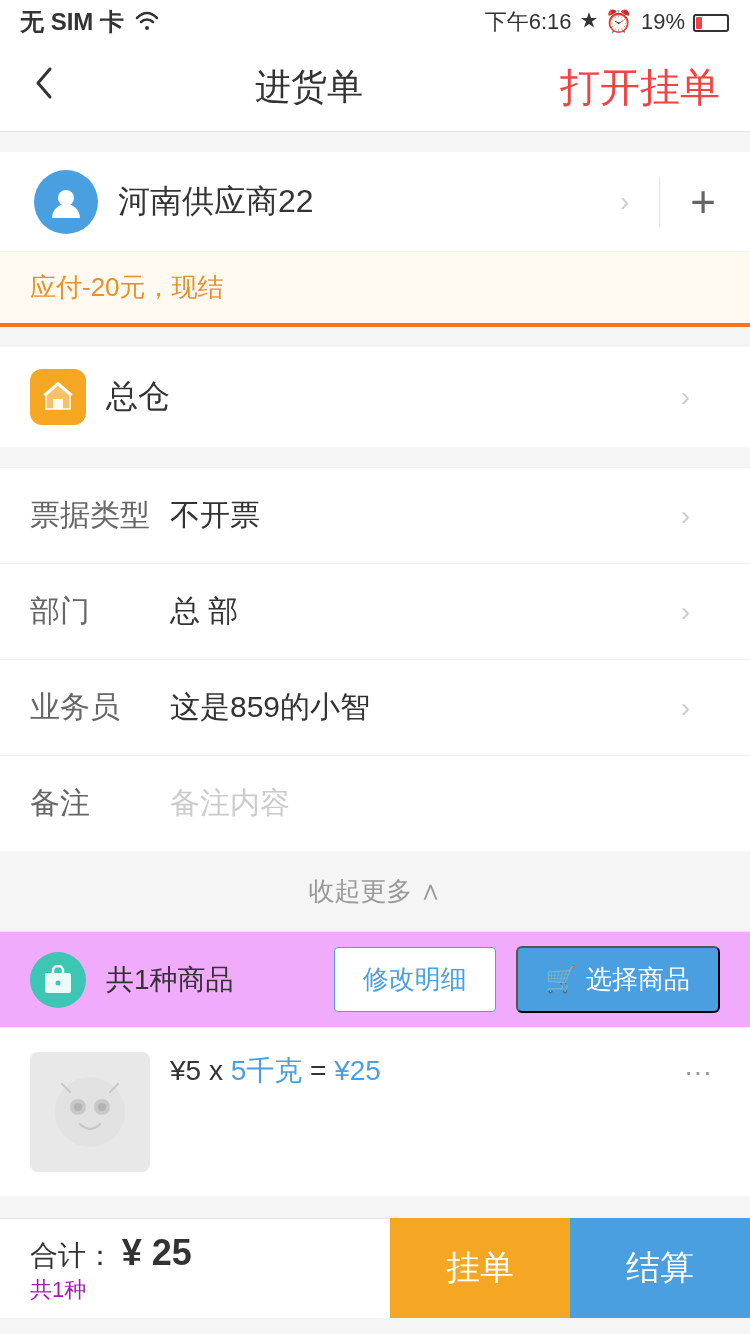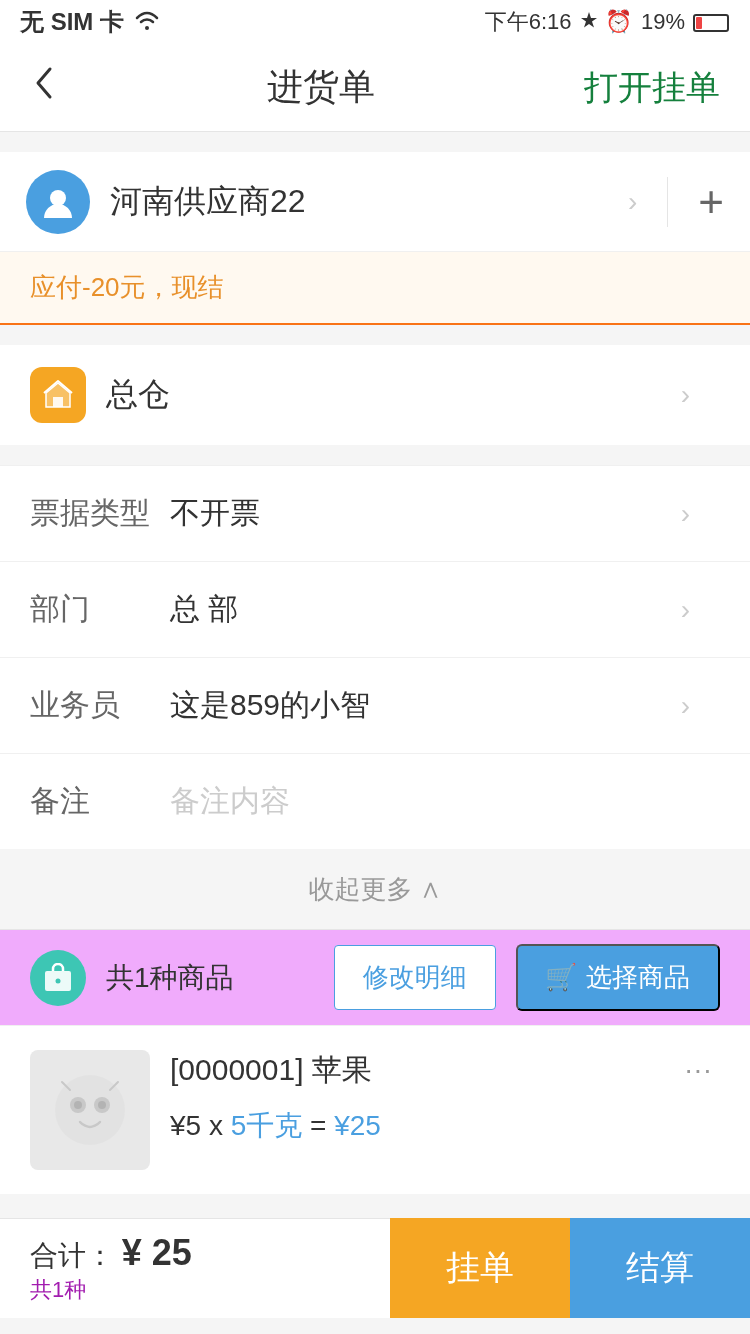--- a/index.html
+++ b/index.html
@@ -41,40 +41,40 @@
       font-size: 36px;
       color: #333;
       cursor: pointer;
     }
     .nav-title {
       font-size: 36px;
       font-weight: 500;
       color: #333;
     }
     .nav-action {
-      font-size: 34px;
-      color: #15803d;
+      font-size: 40px;
+      color: #ef4444;
     }
 
     
     .section-gap {
       height: 20px;
       background: #f5f5f5;
     }
 
     
     .card {
       background: #fff;
     }
 
     
     .supplier-row {
       display: flex;
       align-items: center;
-      padding: 0 26px;
+      padding: 0 34px;
       height: 100px;
       background: #fff;
       border-bottom: 1px solid #f0f0f0;
     }
     .supplier-avatar {
       width: 64px;
       height: 64px;
       border-radius: 50%;
       background: #4a9fe0;
       display: flex;
@@ -104,21 +104,21 @@
       color: #666;
       line-height: 1;
     }
 
     
     .notice-bar {
       background: #fff9f0;
       padding: 18px 30px;
       font-size: 26px;
       color: #e8902a;
-      border-bottom: 2px solid #f97316;
+      border-bottom: 4px solid #f97316;
     }
 
     
     .warehouse-row {
       display: flex;
       align-items: center;
       padding: 0 30px;
       height: 100px;
       background: #fff;
     }
@@ -468,24 +468,20 @@
         <circle cx="40" cy="40" r="35" fill="#ccc" opacity="0.5"></circle>
         <circle cx="28" cy="35" r="8" fill="#999"></circle>
         <circle cx="52" cy="35" r="8" fill="#999"></circle>
         <circle cx="28" cy="35" r="4" fill="#666"></circle>
         <circle cx="52" cy="35" r="4" fill="#666"></circle>
         <path d="M30 52c2.5 3 8 5 10 5s7.5-2 10-5" stroke="#999" stroke-width="2.5" fill="none" stroke-linecap="round"></path>
         <path d="M20 20l-8-8M60 20l8-8" stroke="#999" stroke-width="2" stroke-linecap="round"></path>
       </svg>
     </div>
     <div class="product-info">
-      <div class="product-name">
-        <span>[0000001]</span>
-        <span>苹果</span>
-      </div>
       <div class="product-price">
         <span>¥5</span>
         <span> x </span>
         <span class="price-blue">5千克</span>
         <span> = </span>
         <span class="price-blue">¥25</span>
       </div>
     </div>
     <span class="more-btn">···</span>
   </div>

